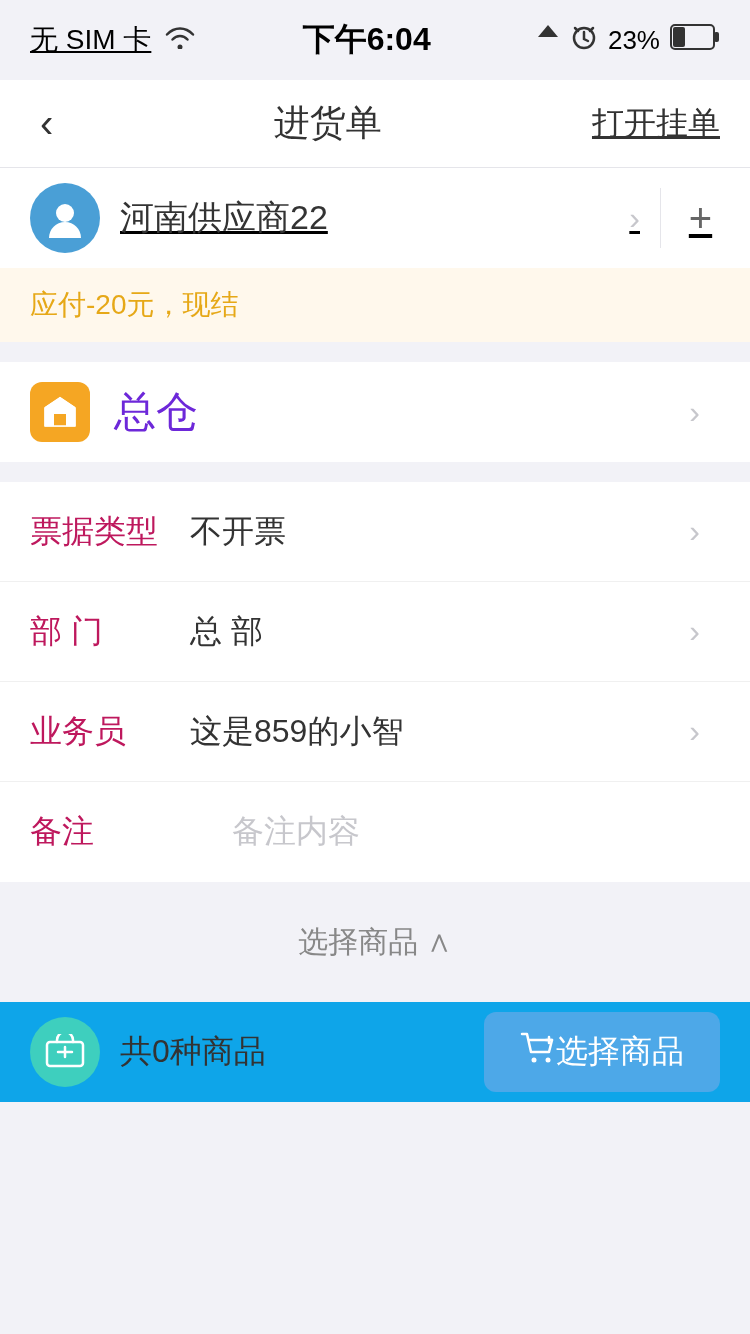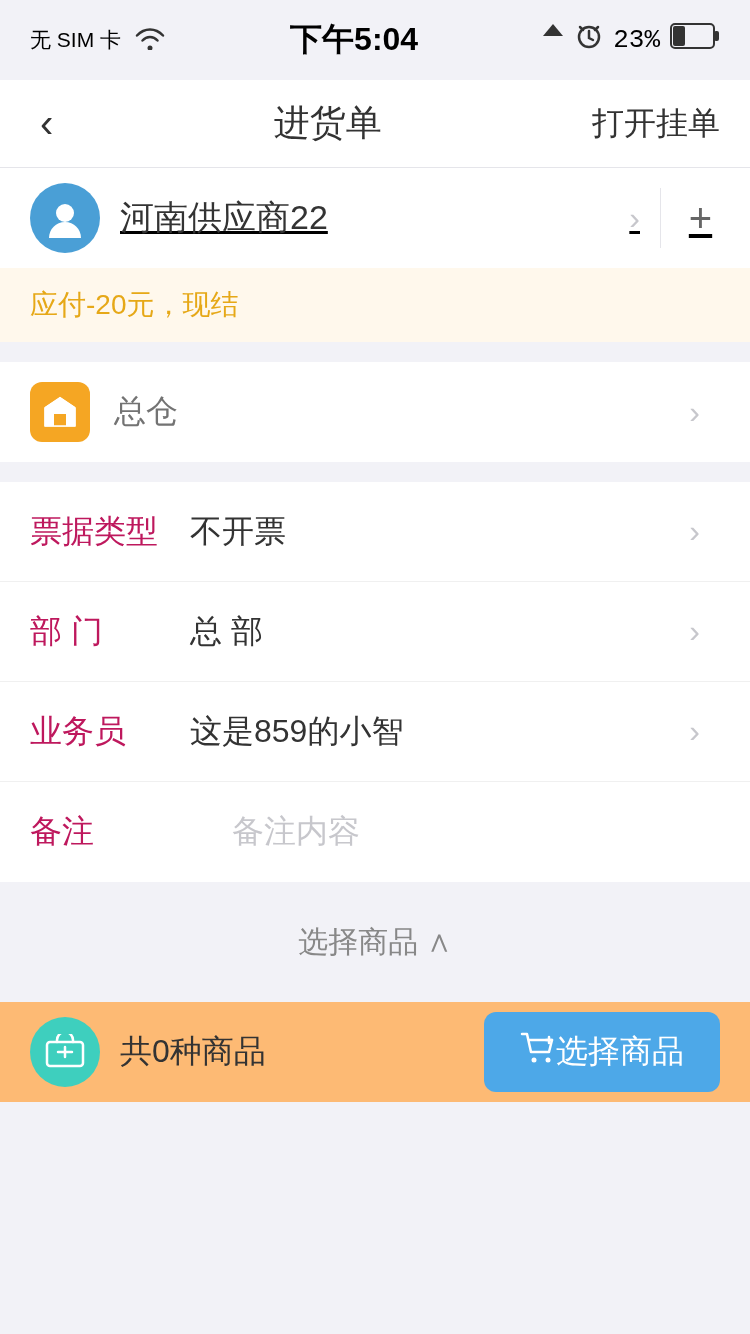--- a/index.html
+++ b/index.html
@@ -21,32 +21,32 @@
       align-items: center;
       justify-content: space-between;
       padding: 0 30px;
       font-size: 28px;
       font-weight: 500;
     }
     .status-left {
       display: flex;
       align-items: center;
       gap: 12px;
-      font-size: 21px;
+      font-size: 28px;
+      text-decoration: underline;
     }
     .status-center {
       font-size: 32px;
       font-weight: 600;
     }
     .status-right {
       display: flex;
       align-items: center;
       gap: 10px;
       font-size: 26px;
-      font-family: Liberation Mono, monospace;
     }
 
     
     .nav-bar {
       width: 750px;
       height: 88px;
       background: #ffffff;
       display: flex;
       align-items: center;
       justify-content: space-between;
@@ -61,20 +61,21 @@
     }
     .nav-title {
       font-size: 36px;
       font-weight: 400;
       color: #333;
     }
     .nav-action {
       font-size: 32px;
       color: #333;
       cursor: pointer;
+      text-decoration: underline;
     }
 
     
     .content {
       background: #f2f2f7;
     }
 
     
     .card {
       background: #ffffff;
@@ -159,22 +160,22 @@
       justify-content: center;
       margin-right: 24px;
       flex-shrink: 0;
     }
     .warehouse-icon svg {
       width: 36px;
       height: 36px;
     }
     .warehouse-name {
       flex: 1;
-      font-size: 32px;
-      color: #737373;
+      font-size: 42px;
+      color: #6d28d9;
     }
 
     
     .form-card {
       background: #ffffff;
       margin-bottom: 20px;
     }
     .form-row {
       display: flex;
       align-items: center;
@@ -218,21 +219,21 @@
       align-items: center;
       justify-content: center;
       height: 80px;
       font-size: 30px;
       color: #888;
       margin-bottom: 20px;
     }
 
     
     .bottom-bar {
-      background: #fdba74;
+      background: #0ea5e9;
       display: flex;
       align-items: center;
       padding: 20px 30px;
       height: 100px;
       gap: 20px;
     }
     .goods-icon-wrap {
       width: 70px;
       height: 70px;
       border-radius: 50%;
@@ -272,21 +273,21 @@
   <div class="status-left">
     <span>无 SIM 卡</span>
     <span>
       <svg width="34" height="24" viewBox="0 0 34 24" fill="none">
         <path d="M17 19.5a2.5 2.5 0 1 1 0 5 2.5 2.5 0 0 1 0-5z" fill="#333"></path>
         <path d="M9.5 14.5C11.5 12.3 14.1 11 17 11s5.5 1.3 7.5 3.5" stroke="#333" stroke-width="2.5" stroke-linecap="round" fill="none"></path>
         <path d="M4 9.5C7.5 5.8 12 3.5 17 3.5s9.5 2.3 13 6" stroke="#333" stroke-width="2.5" stroke-linecap="round" fill="none"></path>
       </svg>
     </span>
   </div>
-  <div class="status-center">下午5:04</div>
+  <div class="status-center">下午6:04</div>
   <div class="status-right">
     <span>
       <svg width="24" height="28" viewBox="0 0 24 28" fill="none">
         <path d="M12 2L22 14H2L12 2z" fill="#333"></path>
       </svg>
     </span>
     <span>
       <svg width="28" height="28" viewBox="0 0 28 28" fill="#333">
         <circle cx="14" cy="15" r="10" stroke="#333" stroke-width="2.5" fill="none"></circle>
         <path d="M14 9v7l4 2" stroke="#333" stroke-width="2.5" stroke-linecap="round" fill="none"></path>

